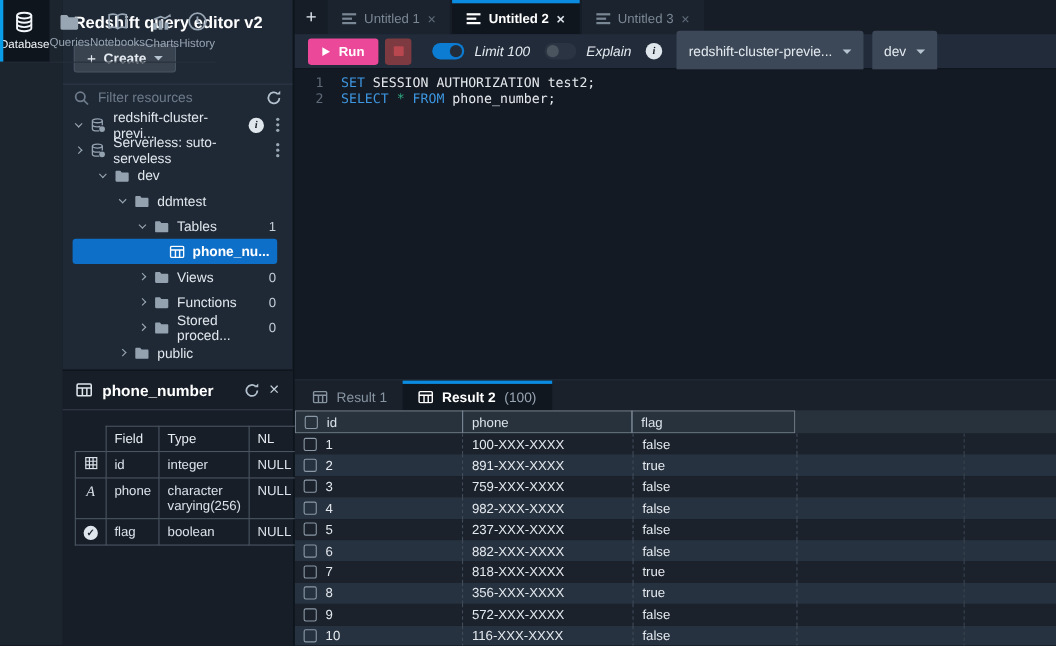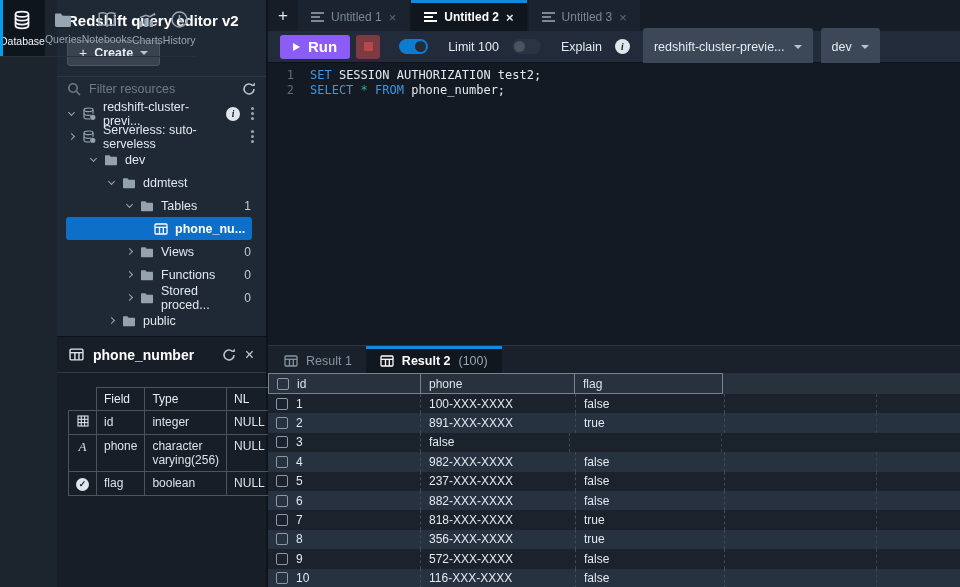--- a/index.html
+++ b/index.html
@@ -59,25 +59,25 @@
   
   .main { flex:1; display:flex; flex-direction:column; min-width:0; background:#141a23; }
   .tabbar { height:31px; background:#161d27; display:flex; align-items:stretch; flex-shrink:0; }
   .newtab { width:30px; display:flex; align-items:center; justify-content:center; color:#dfe6ec; font-size:17px; cursor:pointer; }
   .tab { display:flex; align-items:center; gap:7px; padding:0 13px; background:#1b232e; color:#7a8795; font-size:12px; border-top:3px solid transparent; margin-right:2px; cursor:pointer; }
   .tab .xicon { font-size:13px; color:#5f6b7a; }
   .tab.active { background:#10161e; color:#fff; border-top-color:#0b8ce0; font-weight:bold; }
   .tab.active .xicon { color:#dfe6ec; }
 
   .toolbar { height:32px; background:#212b39; display:flex; align-items:center; padding:0 12px; gap:13px; border-bottom:1px solid #0d1219; flex-shrink:0; }
-  .run-btn { background:#8b5cf6; color:#fff; border-radius:3px; height:24px; padding:0 13px; display:flex; align-items:center; gap:8px; font-size:15px; font-weight:bold; cursor:pointer; margin-right:-7px; }
+  .run-btn { background:#ec4899; color:#fff; border-radius:3px; height:24px; padding:0 13px; display:flex; align-items:center; gap:8px; font-size:12px; font-weight:bold; cursor:pointer; margin-right:-7px; }
   .play { width:0; height:0; border-left:7px solid #fff; border-top:4.5px solid transparent; border-bottom:4.5px solid transparent; }
   .stop-btn { background:#7e3a41; width:24px; height:24px; border-radius:3px; display:flex; align-items:center; justify-content:center; cursor:pointer; }
   .stop-sq { width:9px; height:9px; background:#b8474f; border-radius:1px; }
-  .tgl-grp { display:flex; align-items:center; gap:20px; }
+  .tgl-grp { display:flex; align-items:center; gap:9px;font-style:italic; }
   .toggle { width:29px; height:15px; border-radius:8px; position:relative; cursor:pointer; }
   .toggle .knob { position:absolute; top:2px; width:11px; height:11px; border-radius:50%; }
   .toggle.on { background:#0b7cd2; } .toggle.on .knob { right:2px; background:#232d3a; }
   .toggle.off { background:#2b3442; } .toggle.off .knob { left:2px; background:#49545f; }
   .tgl-label { font-size:12.5px; color:#e4eaf0; }
   .dd { background:#3c4857; border-radius:3px; height:37px; padding:0 11px; display:flex; align-items:center; gap:9px; font-size:12.5px; color:#e4eaf0; cursor:pointer; }
   .caret { width:0; height:0; border-left:4px solid transparent; border-right:4px solid transparent; border-top:4.5px solid #b6c3d0; }
 
   .editor { flex:1; background:#141a23; font-family:"DejaVu Sans Mono", monospace; font-size:12px; padding-top:5px; overflow:hidden; cursor:text; }
   .code-line { display:flex; height:14.5px; line-height:14.5px; white-space:pre; }
@@ -495,20 +495,21 @@
             </div>
             <div class="rcell c2">891-XXX-XXXX</div>
             <div class="rcell c3">true</div>
             <div class="rfill"></div>
           </div>
         <div class="rrow odd">
             <div class="rcell c1">
               <span class="cb"></span>
               <span>3</span>
             </div>
+            <div class="rcell c2">759-XXX-XXXX</div>
             <div class="rcell c3">false</div>
             <div class="rfill"></div>
           </div>
         <div class="rrow even">
             <div class="rcell c1">
               <span class="cb"></span>
               <span>4</span>
             </div>
             <div class="rcell c2">982-XXX-XXXX</div>
             <div class="rcell c3">false</div>

